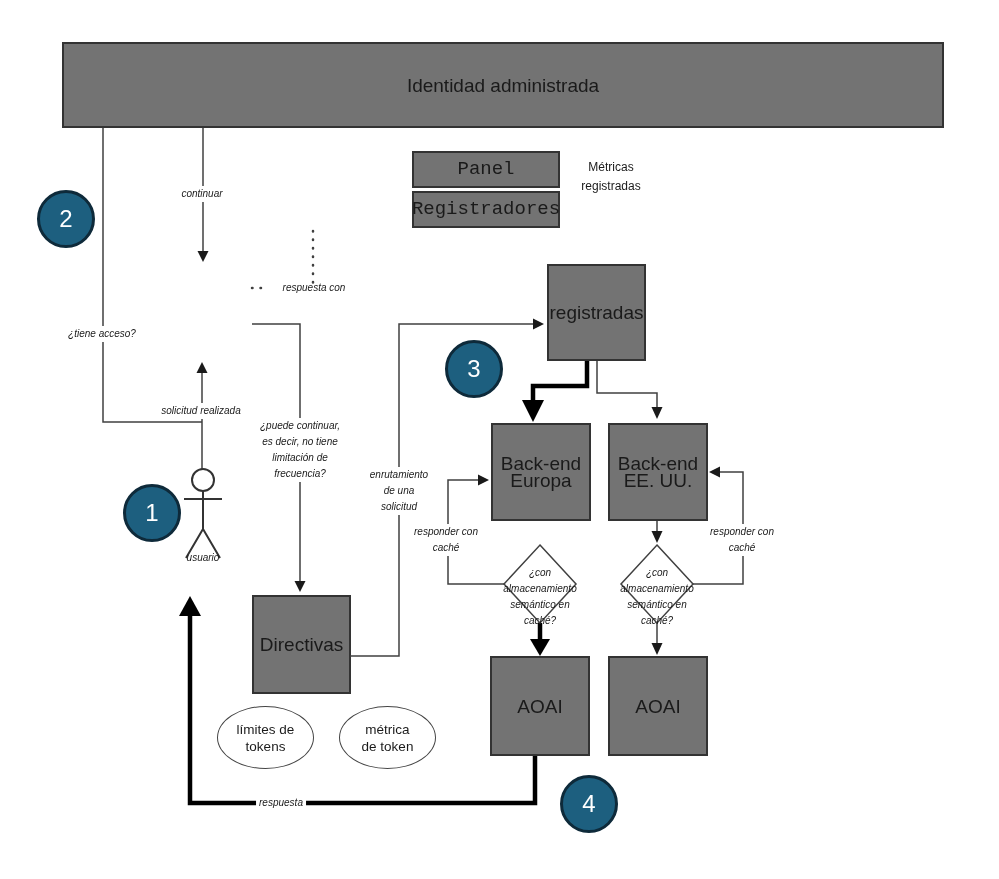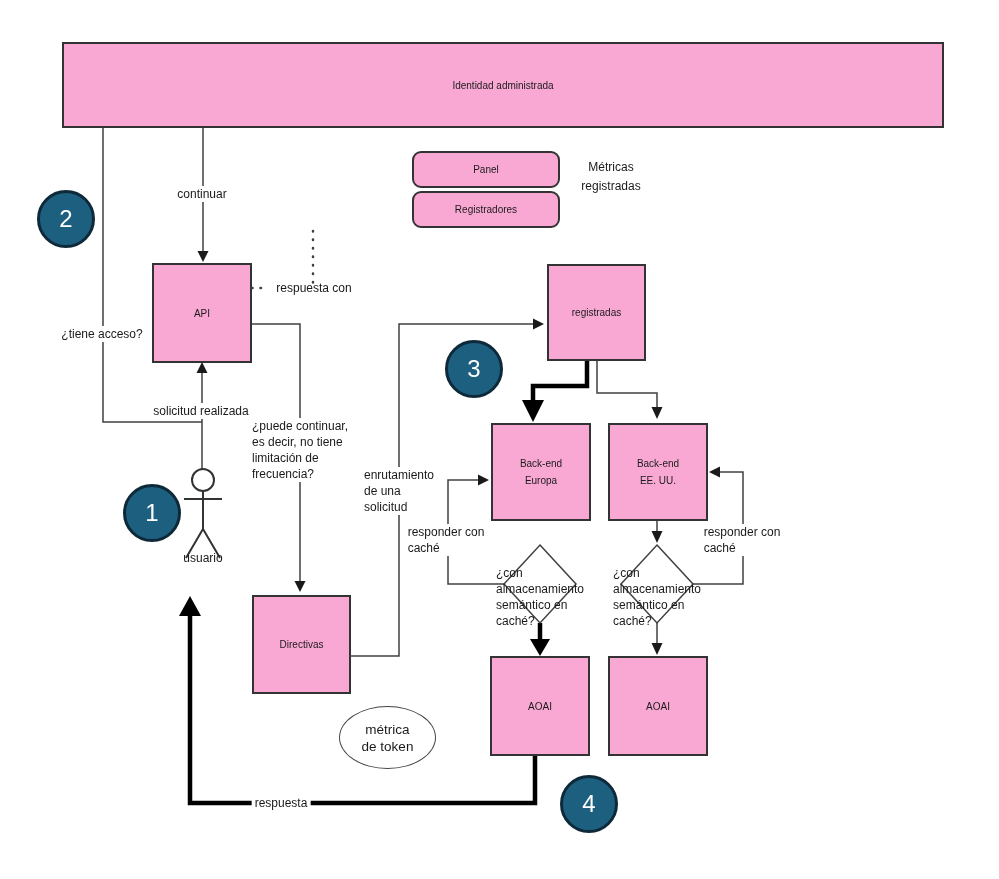--- a/index.html
+++ b/index.html
@@ -1,34 +1,34 @@
 <!DOCTYPE html>
 <html><head>
 <meta charset="utf-8">
 <style>
   html,body{margin:0;padding:0;background:#fff;}
   #canvas{
     position:relative;width:999px;height:879px;background:#ffffff;
     font-family:"Liberation Sans",sans-serif;color:#1a1a1a;overflow:hidden;
   }
   .box{
-    position:absolute;box-sizing:border-box;border:2px solid #333;background:#f9a8d4;
+    position:absolute;box-sizing:border-box;border:2px solid #333;background:#737373;
     display:flex;align-items:center;justify-content:center;text-align:center;
-    font-size:10px;line-height:17px;white-space:pre-line;z-index:1;
+    font-size:19px;line-height:17px;white-space:pre-line;z-index:1;
   }
-  .rounded{border-radius:9px;}
+  .rounded{border-radius:0;font-family:Liberation Mono, monospace;}
   .ellipse{
     position:absolute;box-sizing:border-box;border:1.5px solid #444;background:#fff;
     border-radius:50%;display:flex;align-items:center;justify-content:center;
     text-align:center;font-size:13.5px;line-height:17px;white-space:pre-line;z-index:1;
   }
   svg.layer{position:absolute;left:0;top:0;z-index:2;pointer-events:none;}
   .lbl{
     position:absolute;transform:translate(-50%,-50%);background:#fff;padding:0 3px;
-    font-size:12px;line-height:16px;white-space:pre-line;z-index:3;
+    font-size:10px;line-height:16px;text-align:center;white-space:pre-line;z-index:3;font-style:italic;
   }
   .lbl.nobg{background:transparent;}
   .lbl.nowrap{white-space:nowrap;}
   .badge{
     position:absolute;width:58px;height:58px;border-radius:50%;box-sizing:border-box;
     border:3px solid #0e2a3a;display:flex;align-items:center;justify-content:center;
     color:#fff;font-size:24px;z-index:4;
   }
   .caption{
     position:absolute;transform:translate(-50%,-50%);font-size:12px;line-height:19px;
@@ -43,36 +43,37 @@
   <div class="box" style="left:62px;top:42px;width:882px;height:86px;">Identidad administrada</div>
 
 
   <div class="box rounded" style="left:412px;top:151px;width:148px;height:37px;">Panel</div>
 
   <div class="box rounded" style="left:412px;top:191px;width:148px;height:37px;">Registradores</div>
 
   <div class="caption" style="left:611px;top:177px;">Métricas
 registradas</div>
 
-  <div class="box" style="left:152px;top:263px;width:100px;height:100px;">API</div>
 
   <div class="box" style="left:547px;top:264px;width:99px;height:97px;">registradas</div>
 
   <div class="box" style="left:491px;top:423px;width:100px;height:98px;">Back-end
 Europa</div>
 
   <div class="box" style="left:608px;top:423px;width:100px;height:98px;">Back-end
 EE. UU.</div>
 
   <div class="box" style="left:252px;top:595px;width:99px;height:99px;">Directivas</div>
 
   <div class="box" style="left:490px;top:656px;width:100px;height:100px;">AOAI</div>
 
   <div class="box" style="left:608px;top:656px;width:100px;height:100px;">AOAI</div>
 
+  <div class="ellipse" style="left:217px;top:706px;width:97px;height:63px;">límites de
+tokens</div>
 
   <div class="ellipse" style="left:339px;top:706px;width:97px;height:63px;">métrica
 de token</div>
 
   <svg class="layer" width="999" height="879">
 
     <g stroke="#404040" stroke-width="1.5" fill="none">
       <path d="M103 128 V422 H202"></path>
       <path d="M203 128 V251"></path>
       <path d="M202 470 V372"></path>

